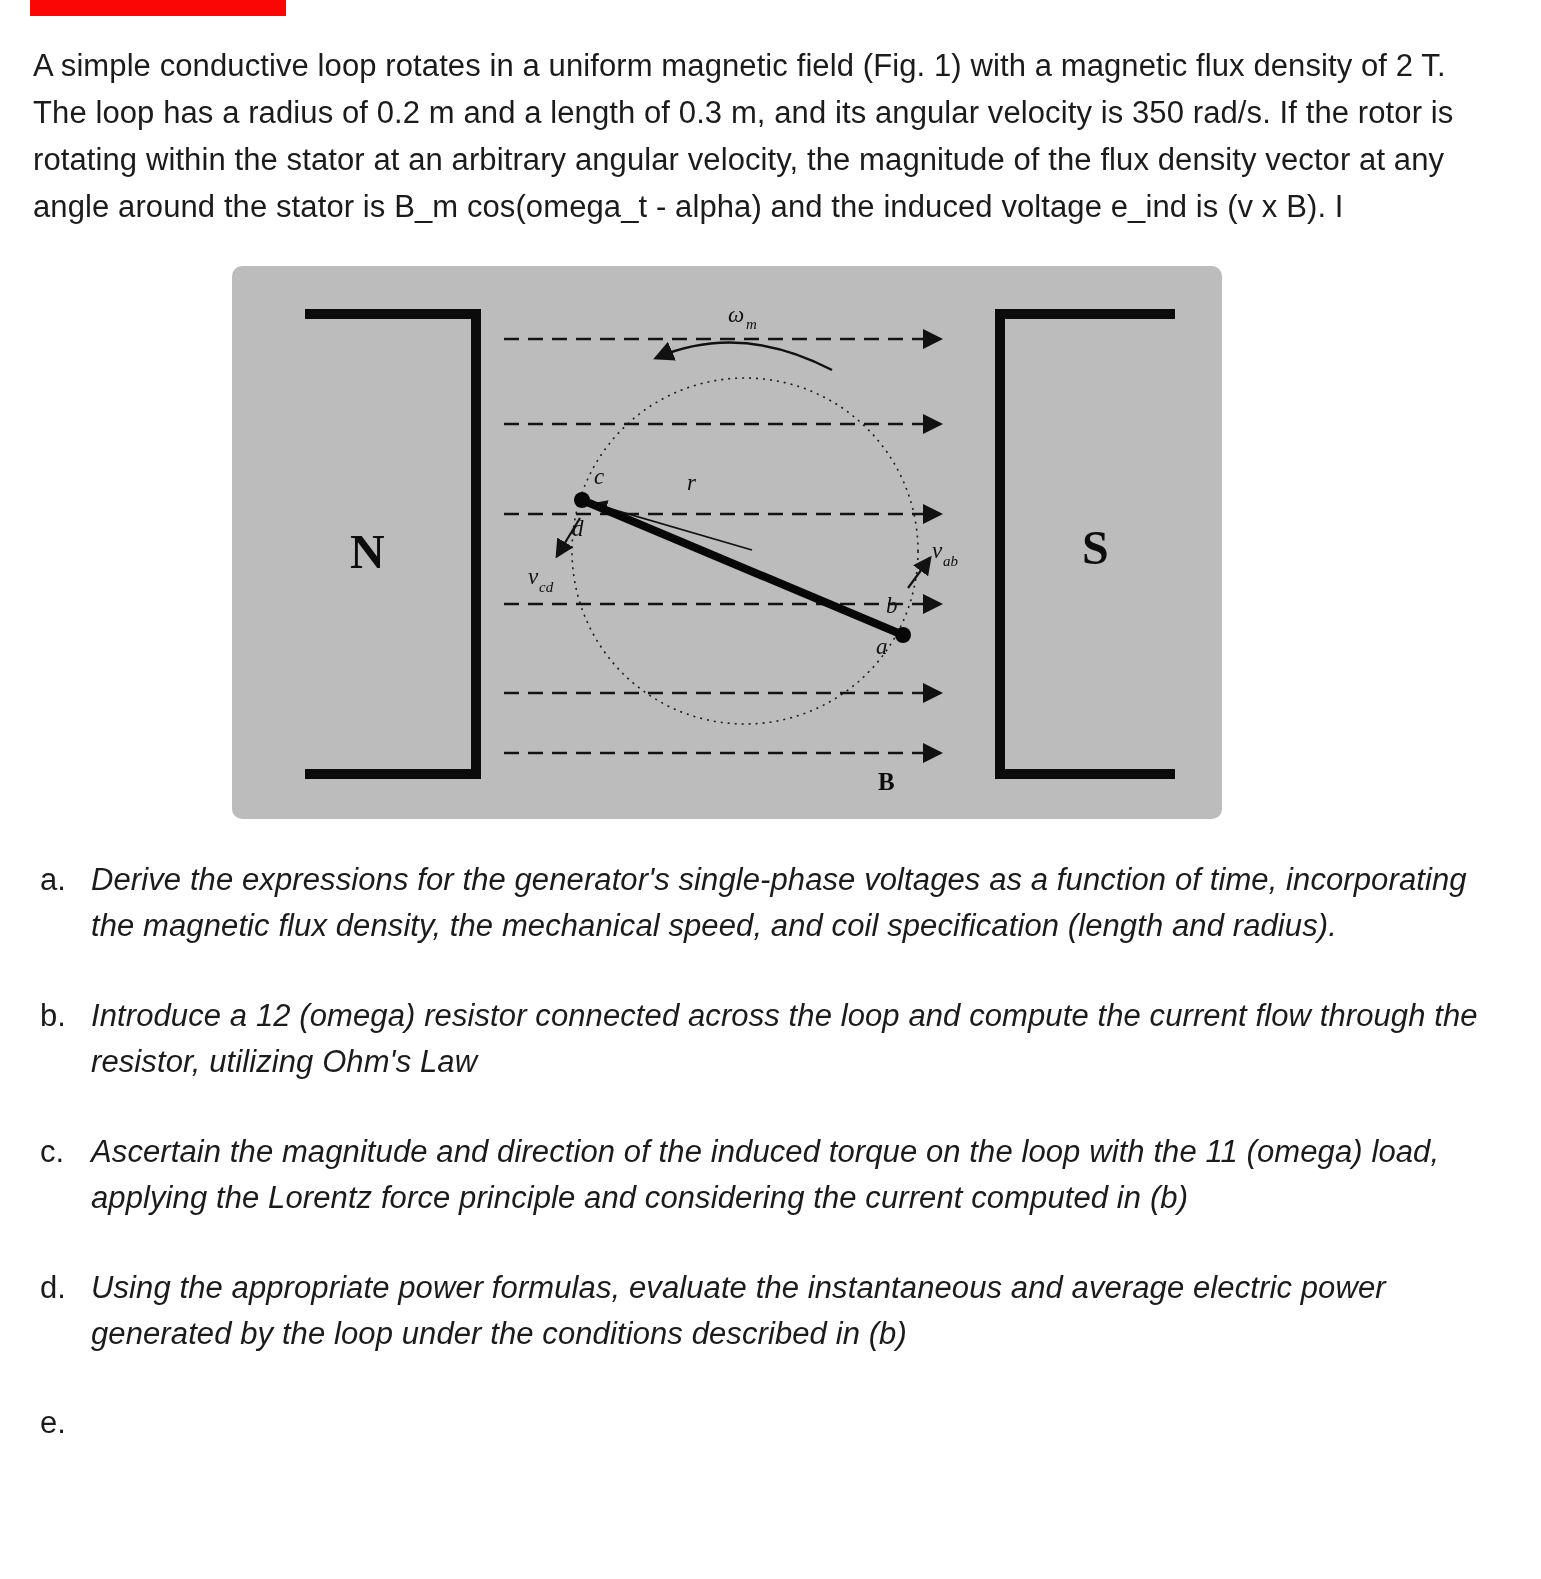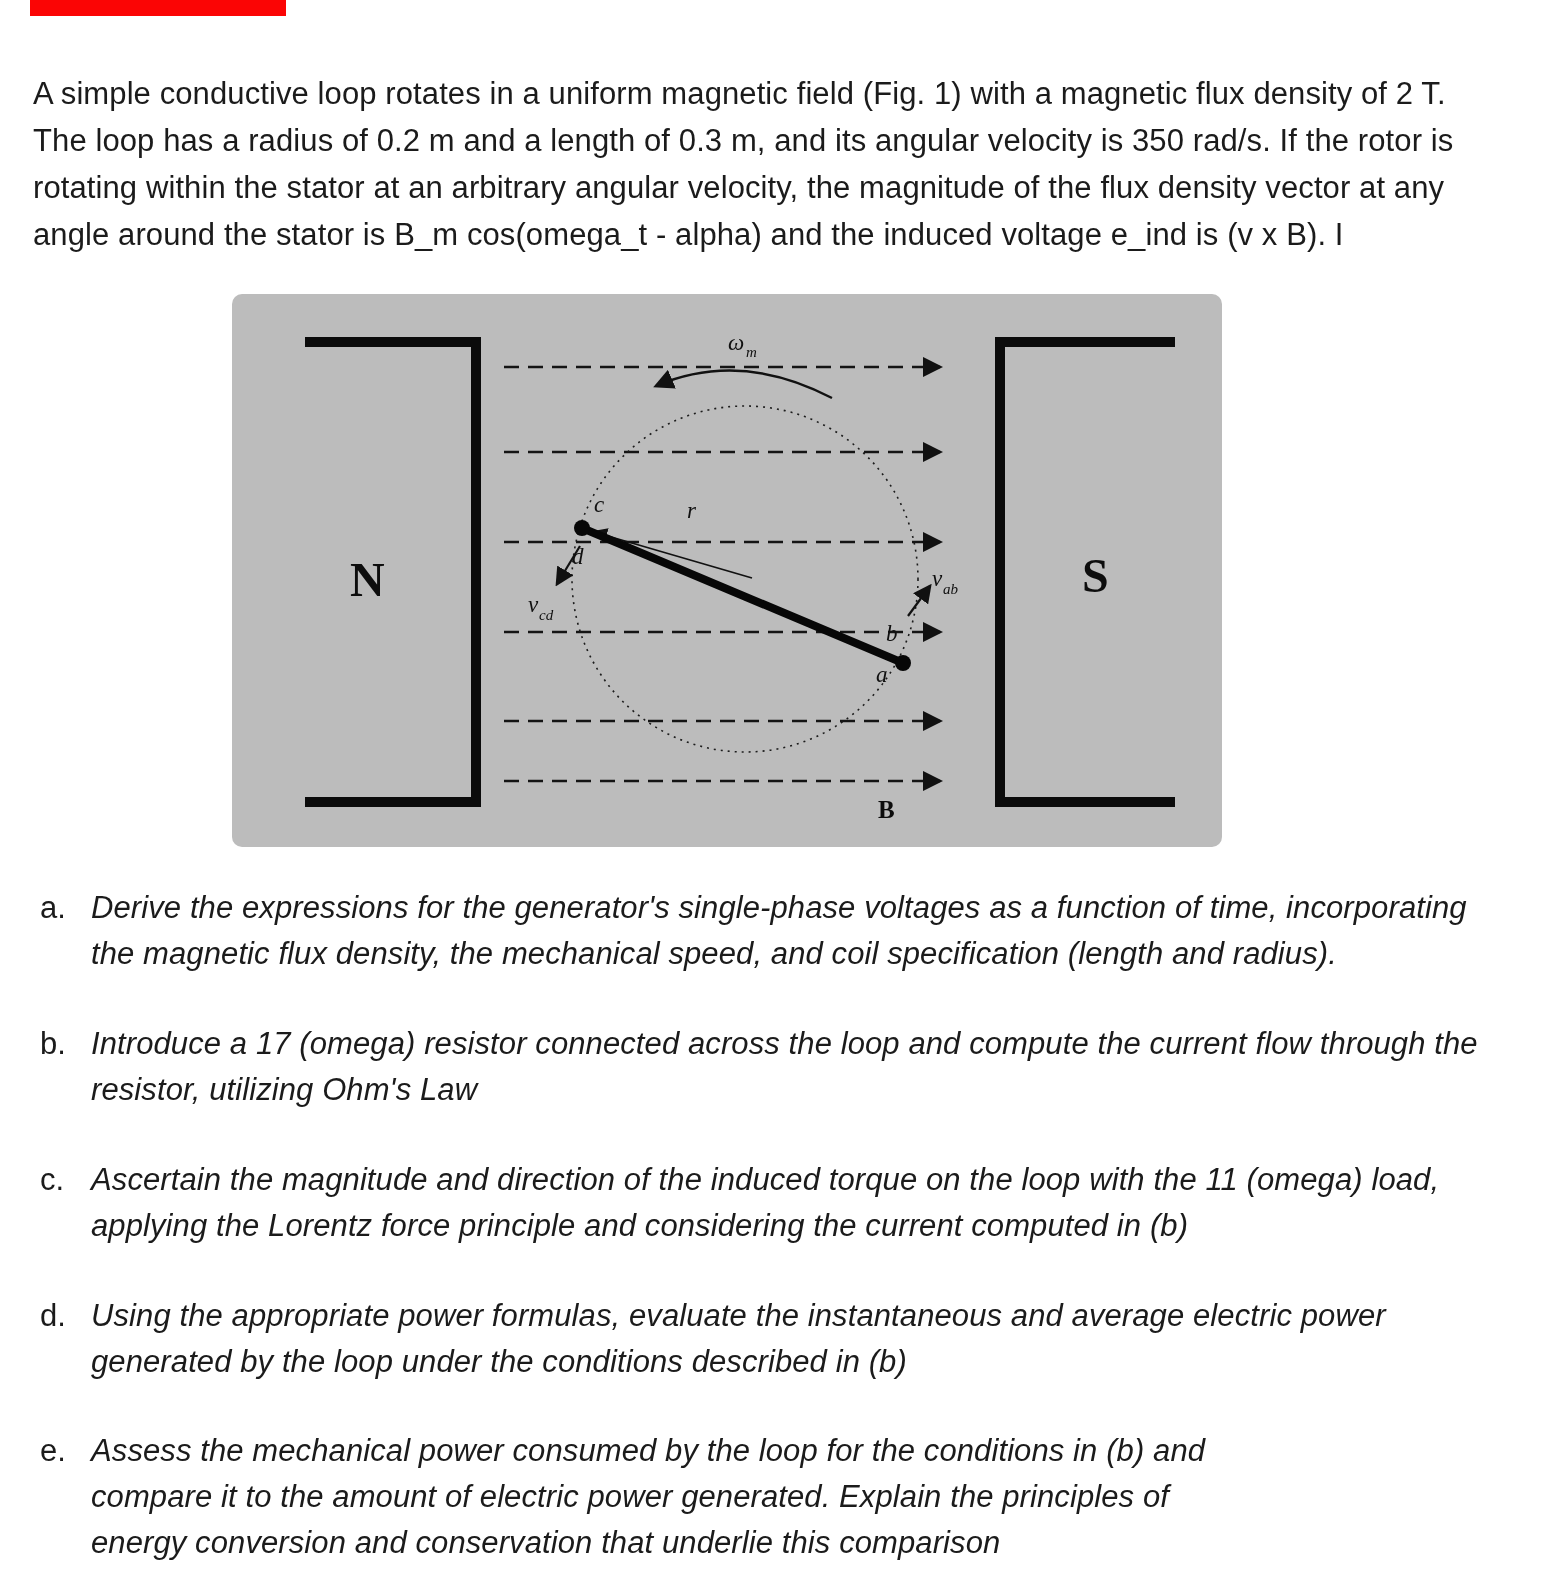--- a/index.html
+++ b/index.html
@@ -13,21 +13,21 @@
     color: #1b1b1b;
   }
   .red-bar {
     position: absolute;
     left: 30px;
     top: 0;
     width: 256px;
     height: 16px;
     background: #fb0505;
   }
-  .content { padding: 42px 34px 0 33px; margin-top: 28px; }
+  .content { padding: 42px 34px 0 33px; }
   .intro {
     font-size: 31px;
     line-height: 1.52;
     max-width: 1480px;
     letter-spacing: 0.1px;
   }
   .figure-wrap { margin: 36px 0 0 199px; width: 990px; }
   svg.figure { display: block; }
   .fig-label {
     font-family: "Liberation Serif", serif;
@@ -138,29 +138,28 @@
     </svg>
   </div>
 
   <ol class="questions">
     <li class="q-item">
       <span class="q-marker">a.</span>
       <span class="q-text">Derive the expressions for the generator's single-phase voltages as a function of time, incorporating the magnetic flux density, the mechanical speed, and coil specification (length and radius).</span>
     </li>
     <li class="q-item">
       <span class="q-marker">b.</span>
-      <span class="q-text">Introduce a 17 (omega) resistor connected across the loop and compute the current flow through the resistor, utilizing Ohm's Law</span>
+      <span class="q-text">Introduce a 12 (omega) resistor connected across the loop and compute the current flow through the resistor, utilizing Ohm's Law</span>
     </li>
     <li class="q-item">
       <span class="q-marker">c.</span>
       <span class="q-text">Ascertain the magnitude and direction of the induced torque on the loop with the 11 (omega) load, applying the Lorentz force principle and considering the current computed in (b)</span>
     </li>
     <li class="q-item">
       <span class="q-marker">d.</span>
       <span class="q-text">Using the appropriate power formulas, evaluate the instantaneous and average electric power generated by the loop under the conditions described in (b)</span>
     </li>
     <li class="q-item narrow">
       <span class="q-marker">e.</span>
-      <span class="q-text">Assess the mechanical power consumed by the loop for the conditions in (b) and compare it to the amount of electric power generated. Explain the principles of energy conversion and conservation that underlie this comparison</span>
     </li>
   </ol>
 
 </div>
 
 </body></html>

